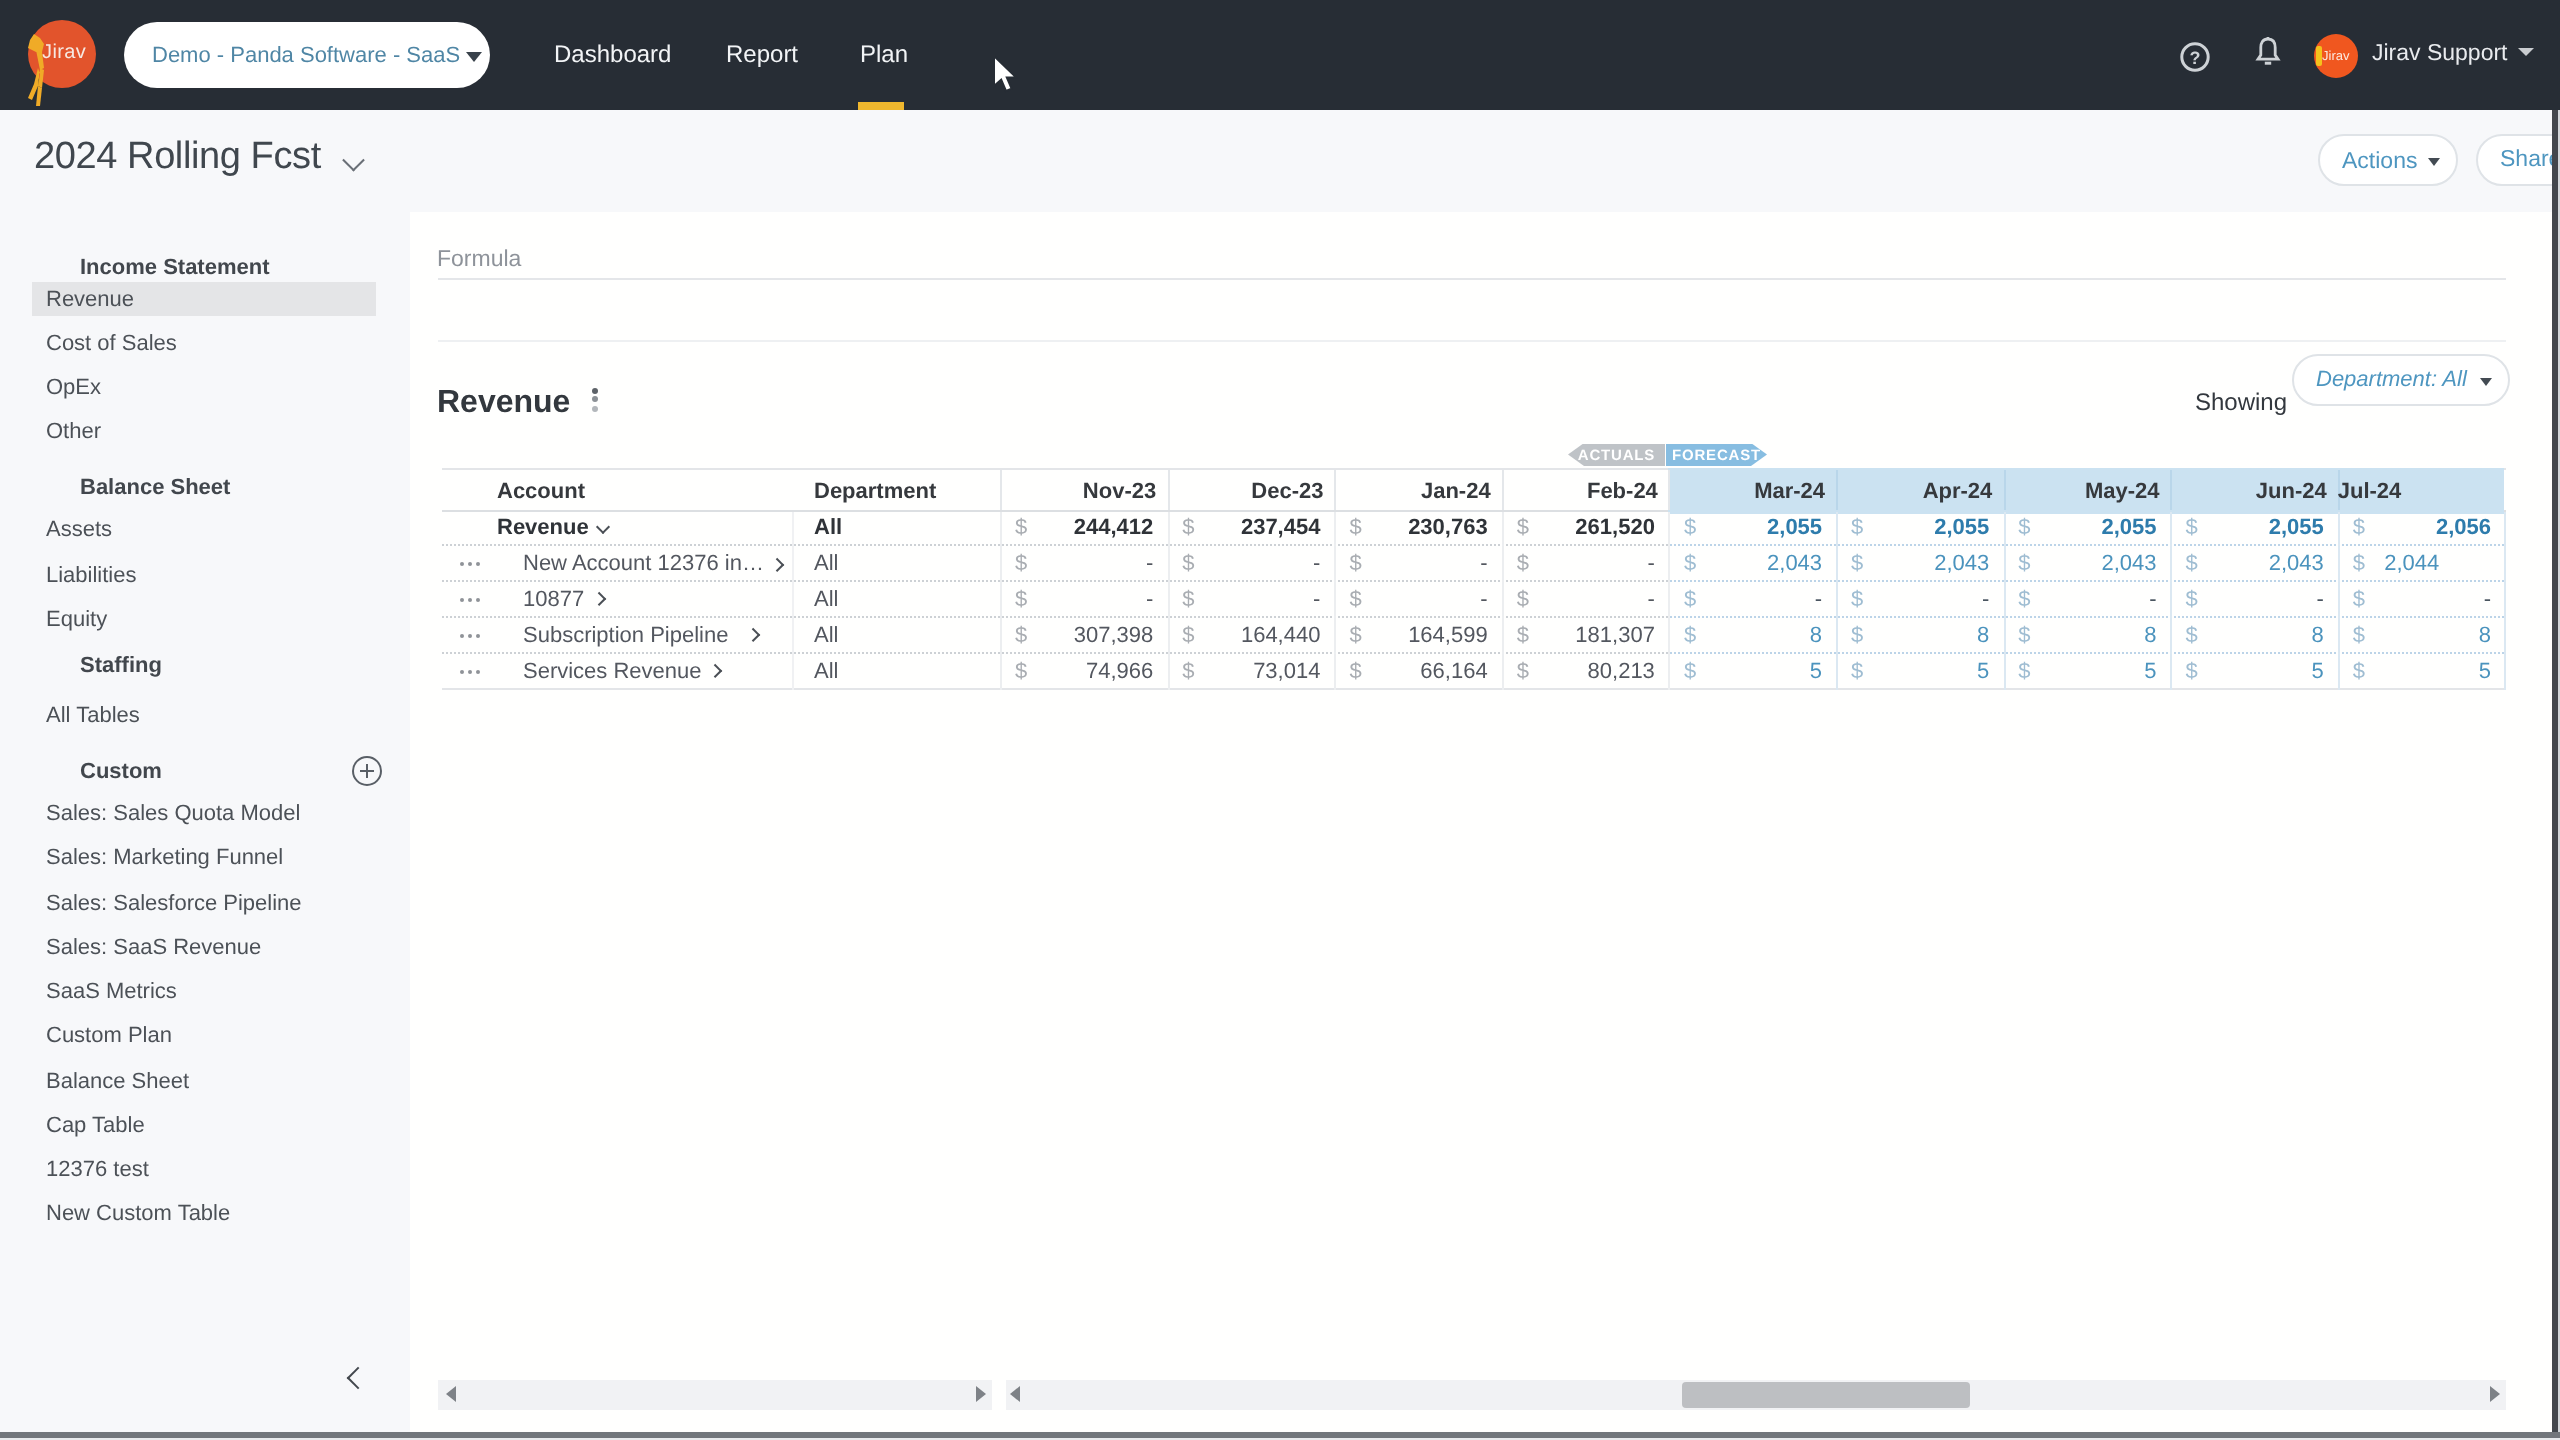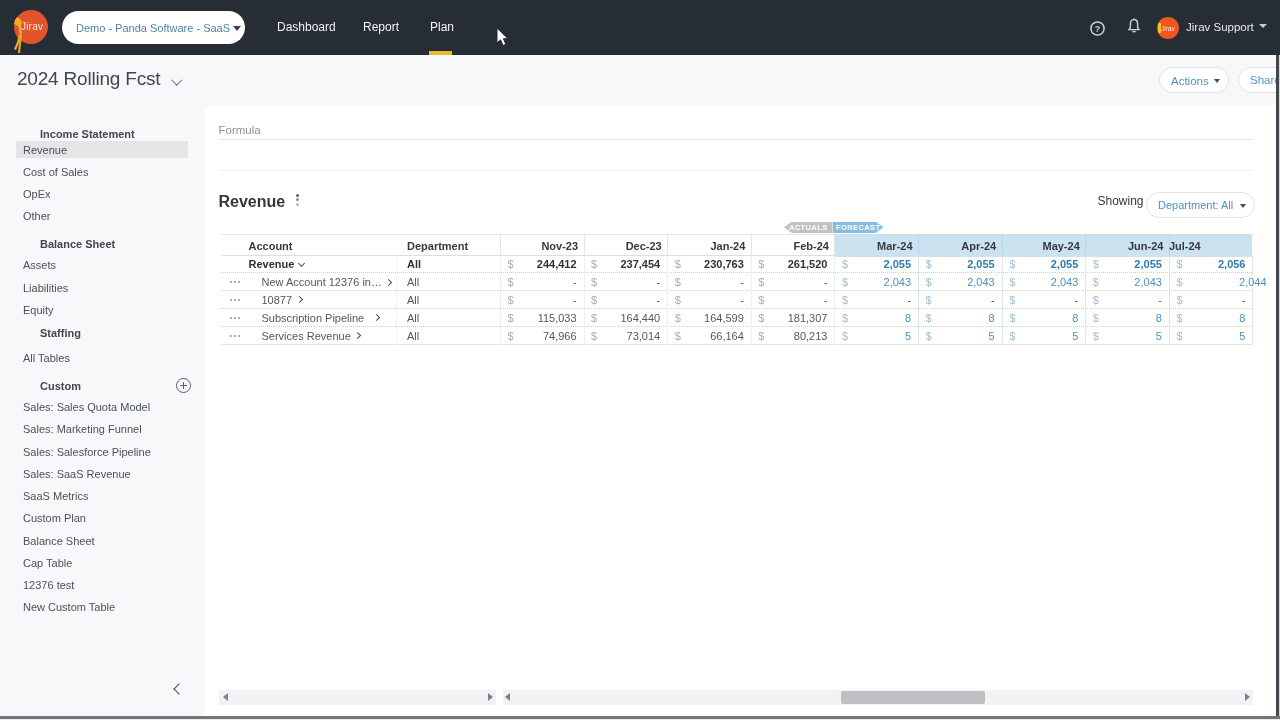--- a/index.html
+++ b/index.html
@@ -46,21 +46,21 @@
 
   
   #card { left:204.5px; top:105.5px; width:1071.5px; height:610.5px; background:#fffffe; }
   #formlabel { position:absolute; left:14px; top:18px; font-size:11.5px; color:#8e939a; }
   #formline { position:absolute; left:14px; top:33.5px; width:1034px; height:1px; background:#e4e6e9; }
   #sectline { position:absolute; left:14px; top:64px; width:1034px; height:1px; background:#eef0f2; }
   #revtitle { position:absolute; left:14px; top:87px; font-size:16px; font-weight:bold; color:#33383e; }
   #dots { position:absolute; left:91px; top:88px; width:3px; }
   #dots i { position:absolute; left:0; width:3px; height:3px; border-radius:50%; }
   #showing { position:absolute; left:893px; top:88.5px; font-size:12px; color:#33383e; }
-  #deptbtn { left:941.5px; top:86px; width:109px; }
+  #deptbtn { left:941.5px; top:71px; width:109px;font-style:italic; }
   #deptbtn .t { position:absolute; left:11px; top:6.5px; font-size:11px; }
   #deptbtn .caret { position:absolute; right:8px; top:11px; border-top-color:#434b53; border-left-width:3.5px; border-right-width:3.5px; border-top-width:4.5px; }
 
   
   #tag-act { position:absolute; left:579.5px; top:116px; width:48.5px; height:11.5px; background:#bfc3c7; color:#fff; font-size:7.5px; font-weight:bold; letter-spacing:.4px; text-align:center; line-height:11.5px; clip-path:polygon(8px 0, 100% 0, 100% 100%, 8px 100%, 0 50%); }
   #tag-fct { position:absolute; left:628.5px; top:116px; width:50.5px; height:11.5px; background:#87bde1; color:#fff; font-size:7.5px; font-weight:bold; letter-spacing:.4px; text-align:center; line-height:11.5px; clip-path:polygon(0 0, calc(100% - 8px) 0, 100% 50%, calc(100% - 8px) 100%, 0 100%); }
 
   
   #tbl { position:absolute; left:16.5px; top:128px; width:1031.5px; height:111px; font-size:11px; }
   .trow { position:absolute; left:0; width:1031.5px; }
@@ -249,21 +249,21 @@
         <span class="val" style="left:529.8299999999999px;width:76.61px;text-align:right;font-weight:normal;color:#53575f">-</span>
         <span class="dol" style="left:620.94px;color:#9fbdd2">$</span>
         <span class="val" style="left:613.44px;width:76.61px;text-align:right;font-weight:normal;color:#4b93bd">2,043</span>
         <span class="dol" style="left:704.55px;color:#9fbdd2">$</span>
         <span class="val" style="left:697.05px;width:76.61px;text-align:right;font-weight:normal;color:#4b93bd">2,043</span>
         <span class="dol" style="left:788.16px;color:#9fbdd2">$</span>
         <span class="val" style="left:780.66px;width:76.61px;text-align:right;font-weight:normal;color:#4b93bd">2,043</span>
         <span class="dol" style="left:871.77px;color:#9fbdd2">$</span>
         <span class="val" style="left:864.27px;width:76.61px;text-align:right;font-weight:normal;color:#4b93bd">2,043</span>
         <span class="dol" style="left:955.38px;color:#9fbdd2">$</span>
-        <span class="val" style="left:969px;width:76.61px;text-align:right;font-weight:normal;color:#4b93bd">2,044</span>
+        <span class="val" style="left:922px;width:76.61px;text-align:right;font-weight:normal;color:#4b93bd">2,044</span>
         <span style="position: absolute; left: 165px; top: 50%; margin-top: -2.6px; width: 5.2px; height: 5.2px; border-right: 1.6px solid rgb(74, 79, 85); border-top: 1.6px solid rgb(74, 79, 85); transform: rotate(45deg); transform-origin: center center;"></span>
       </div>
       <div class="trow" style="top:57.64px;height:17.82px">
         <div style="position:absolute;left:0;bottom:0;width:613.44px;border-bottom:1px dotted #cdd1d5"></div>
         <div style="position:absolute;left:613.44px;bottom:0;width:418.05999999999995px;border-bottom:1px dotted #bcd4e8"></div>
         <div style="position:absolute;left:175px;top:0;width:1px;height:100%;background:#f0f1f3"></div>
         <div style="position:absolute;left:279px;top:0;width:1px;height:100%;background:#eceef0"></div>
         <div style="position:absolute;left:362.61px;top:0;width:1px;height:100%;background:#eceef0"></div>
         <div style="position:absolute;left:446.22px;top:0;width:1px;height:100%;background:#eceef0"></div>
         <div style="position:absolute;left:529.8299999999999px;top:0;width:1px;height:100%;background:#eceef0"></div>
@@ -315,21 +315,21 @@
         <div style="position:absolute;left:947.88px;top:0;width:1px;height:100%;background:#dbe8f2"></div>
         <div style="position:absolute;left:1031.49px;top:0;width:1px;height:100%;background:#dbe8f2"></div>
         <span style="position:absolute;left:9px;top:50%;margin-top:-1px;width:12px;height:2px">
           <i style="position:absolute;left:0;width:2px;height:2px;background:#8f9398;border-radius:50%"></i>
           <i style="position:absolute;left:4px;width:2px;height:2px;background:#8f9398;border-radius:50%"></i>
           <i style="position:absolute;left:8px;width:2px;height:2px;background:#8f9398;border-radius:50%"></i>
         </span>
         <span style="position:absolute;left:40.5px;top:50%;transform:translateY(-50%);font-weight:normal;color:#53575f;white-space:nowrap">Subscription Pipeline</span>
         <span style="position:absolute;left:186px;top:50%;transform:translateY(-50%);font-weight:normal;color:#53575f">All</span>
         <span class="dol" style="left:286.5px">$</span>
-        <span class="val" style="left:279px;width:76.61px;text-align:right;font-weight:normal;color:#53575f">115,033</span>
+        <span class="val" style="left:279px;width:76.61px;text-align:right;font-weight:normal;color:#53575f">307,398</span>
         <span class="dol" style="left:370.11px">$</span>
         <span class="val" style="left:362.61px;width:76.61px;text-align:right;font-weight:normal;color:#53575f">164,440</span>
         <span class="dol" style="left:453.72px">$</span>
         <span class="val" style="left:446.22px;width:76.61px;text-align:right;font-weight:normal;color:#53575f">164,599</span>
         <span class="dol" style="left:537.3299999999999px">$</span>
         <span class="val" style="left:529.8299999999999px;width:76.61px;text-align:right;font-weight:normal;color:#53575f">181,307</span>
         <span class="dol" style="left:620.94px;color:#9fbdd2">$</span>
         <span class="val" style="left:613.44px;width:76.61px;text-align:right;font-weight:normal;color:#4b93bd">8</span>
         <span class="dol" style="left:704.55px;color:#9fbdd2">$</span>
         <span class="val" style="left:697.05px;width:76.61px;text-align:right;font-weight:normal;color:#4b93bd">8</span>

